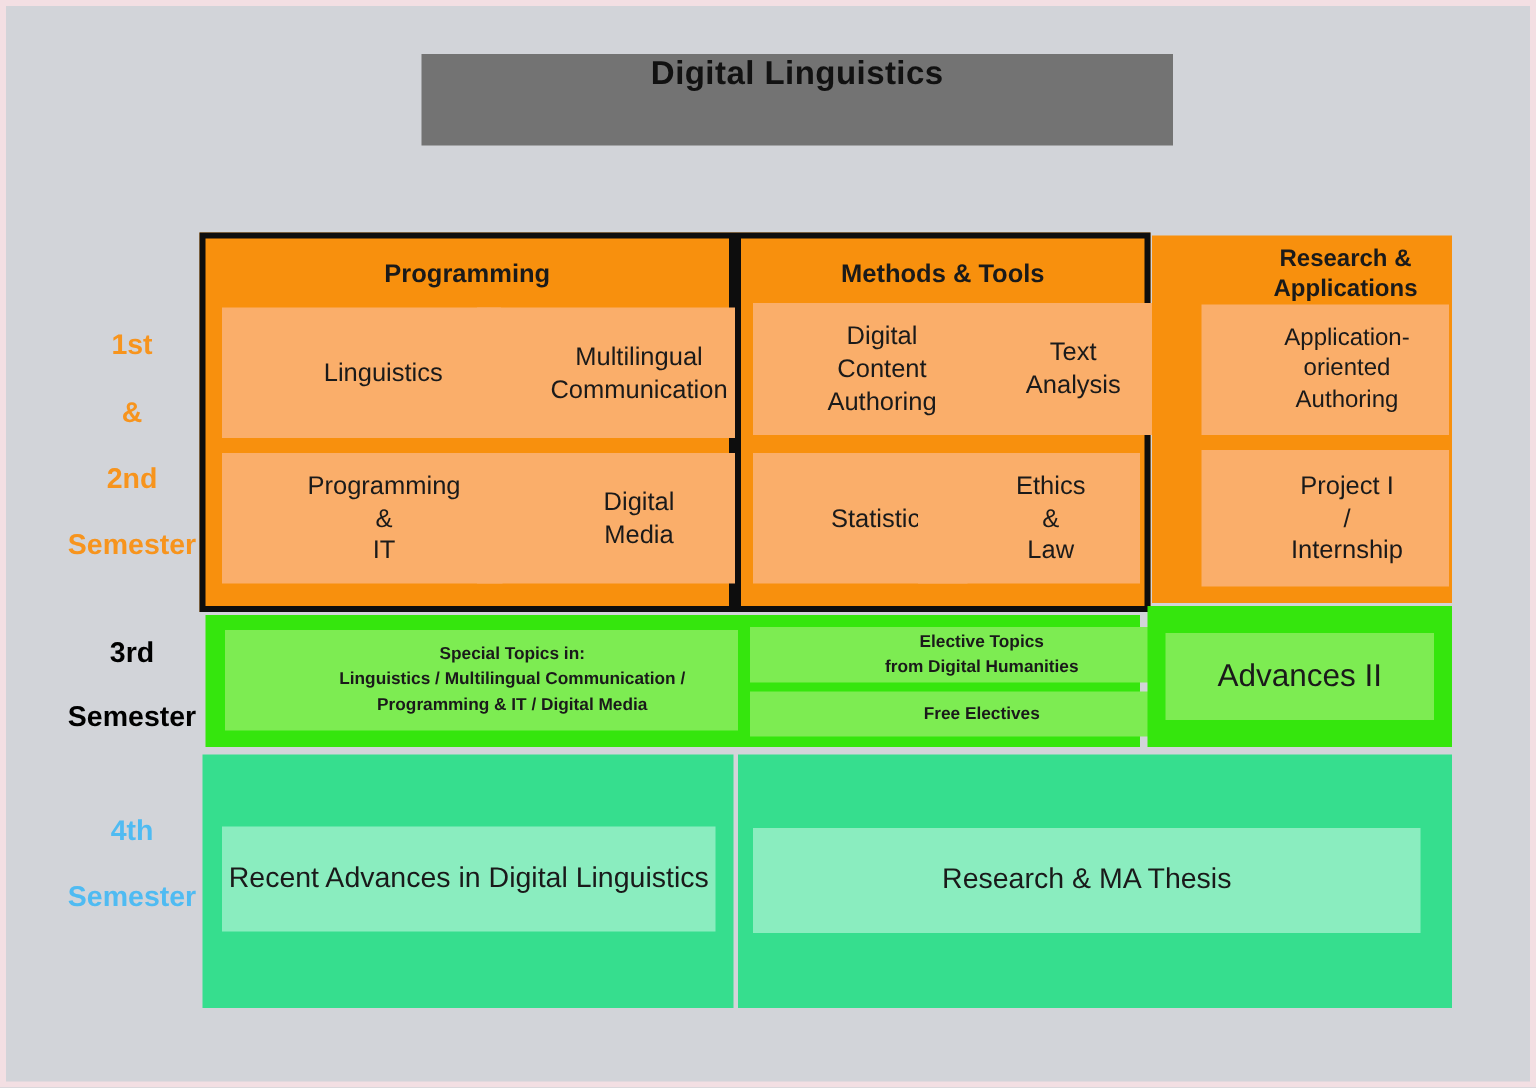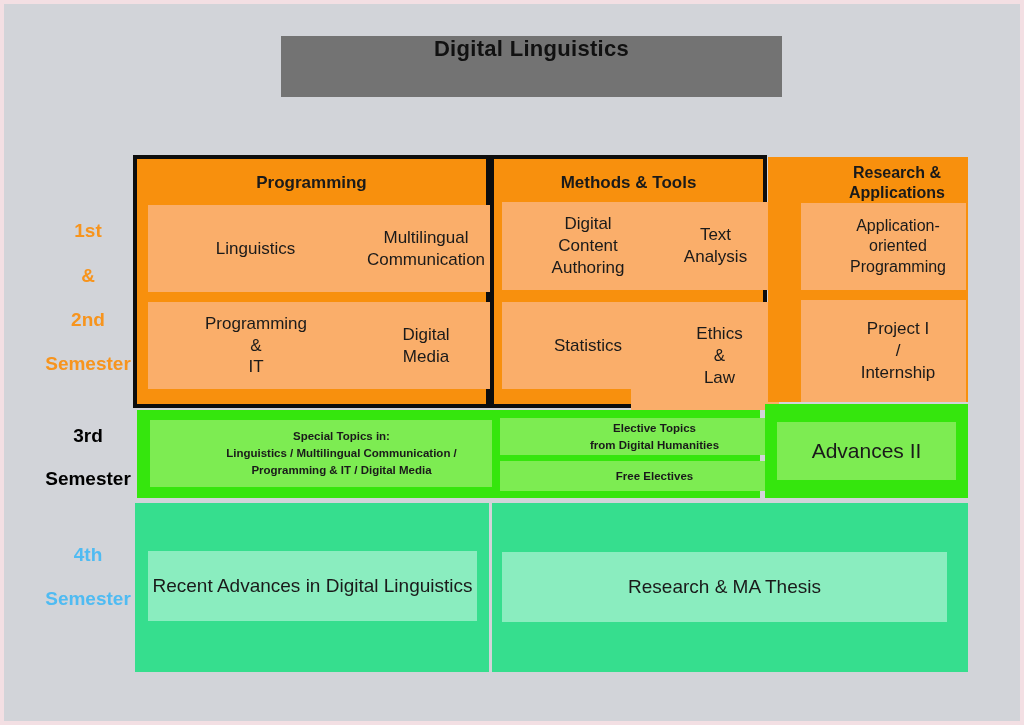--- a/index.html
+++ b/index.html
@@ -110,32 +110,32 @@
   </div>
 
   <div class="abs block-orange black-border" style="left:486px;top:151px;width:269px;height:245px">
     <div class="col-header" style="margin-top:14px">Methods &amp; Tools</div>
     <div class="card-orange prewrap" style="left:8px;top:43px;width:114px;height:88px">Digital
 Content
 Authoring</div>
     <div class="card-orange prewrap" style="left:133px;top:43px;width:119px;height:88px">Text
 Analysis</div>
     <div class="card-orange prewrap" style="left:8px;top:143px;width:114px;height:87px">Statistics</div>
-    <div class="card-orange prewrap" style="left:137px;top:143px;width:119px;height:108px">Ethics
+    <div class="card-orange prewrap" style="left:118px;top:143px;width:119px;height:87px">Ethics
 &amp;
 Law</div>
   </div>
 
   <div class="abs block-orange" style="left:764px;top:153px;width:200px;height:245px">
     <div class="col-header prewrap" style="margin-top:6px;font-size:16px;line-height:20px">Research &amp;
 Applications</div>
     <div class="card-orange prewrap" style="left:33px;top:46px;width:136px;height:87px;font-size:16px">Application-
 oriented
-Programming</div>
-    <div class="card-orange prewrap" style="left:33px;top:143px;width:136px;height:102px">Project I
+Authoring</div>
+    <div class="card-orange prewrap" style="left:33px;top:143px;width:136px;height:91px">Project I
 /
 Internship</div>
   </div>
 
   <div class="abs block-green" style="left:133px;top:406px;width:366px;height:88px">
     <div class="card-green small-bold prewrap" style="left:13px;top:10px;width:325px;height:67px">Special Topics in:
 Linguistics / Multilingual Communication /
 Programming &amp; IT / Digital Media</div>
   </div>
 

